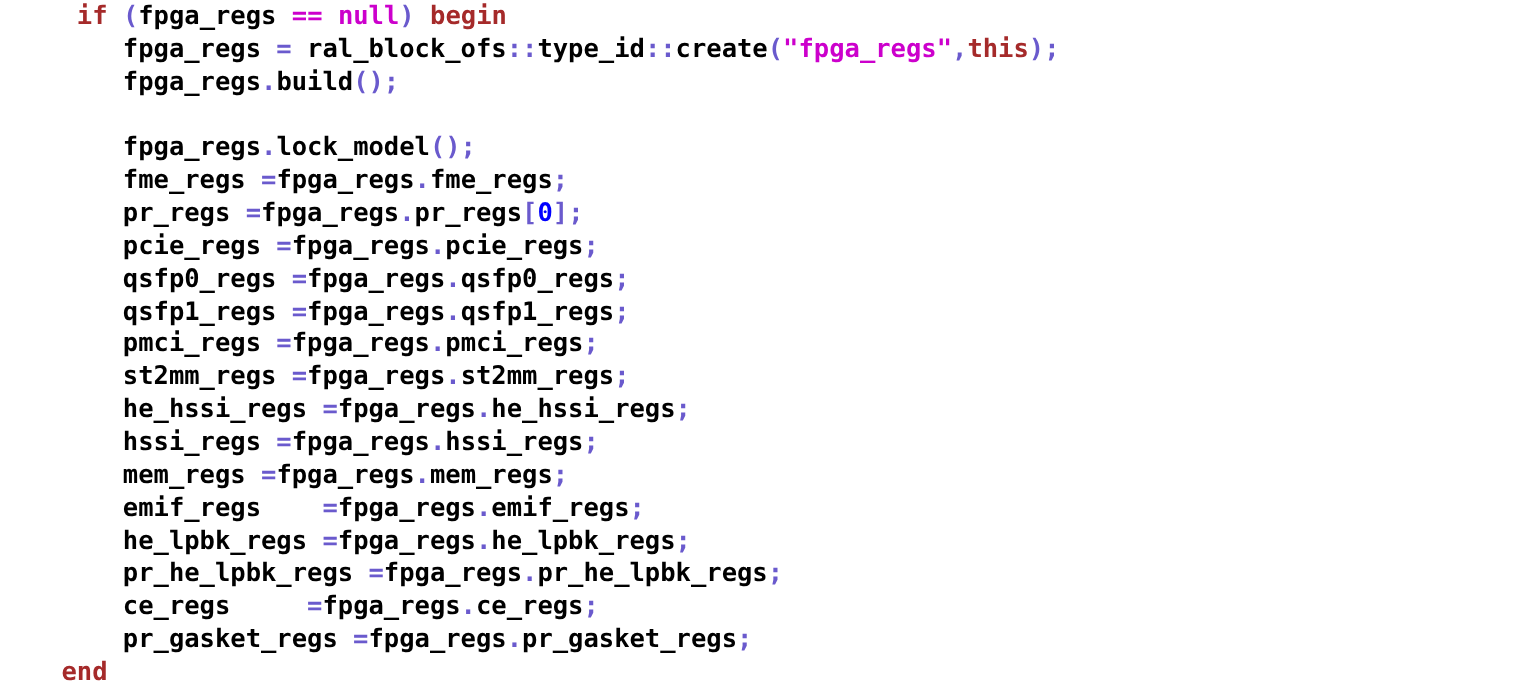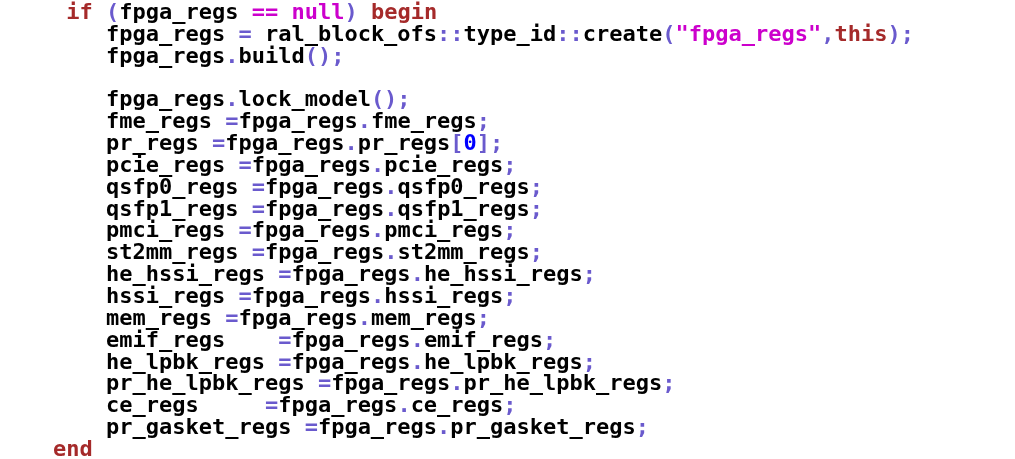--- a/index.html
+++ b/index.html
@@ -10,21 +10,21 @@
   body {
     width: 1015px;
     height: 459px;
     overflow: hidden;
   }
   #code-block {
     margin: 0;
     padding: 1px 0 0 0;
     font-family: "DejaVu Sans Mono", "Liberation Mono", monospace;
     font-weight: bold;
-    font-size: 22px;
+    font-size: 17px;
     line-height: 21.85px;
     white-space: pre;
     color: var(--c-plain, #000000);
   }
   .code-line { white-space: pre; }
   .tok-plain    { color: var(--c-plain, #000000); }
   .tok-keyword  { color: var(--c-keyword, #a52a2a); }
   .tok-constant { color: var(--c-constant, #cc00cc); }
   .tok-operator { color: var(--c-operator, #6a5acd); }
   .tok-number   { color: var(--c-number, #0000ff); }

